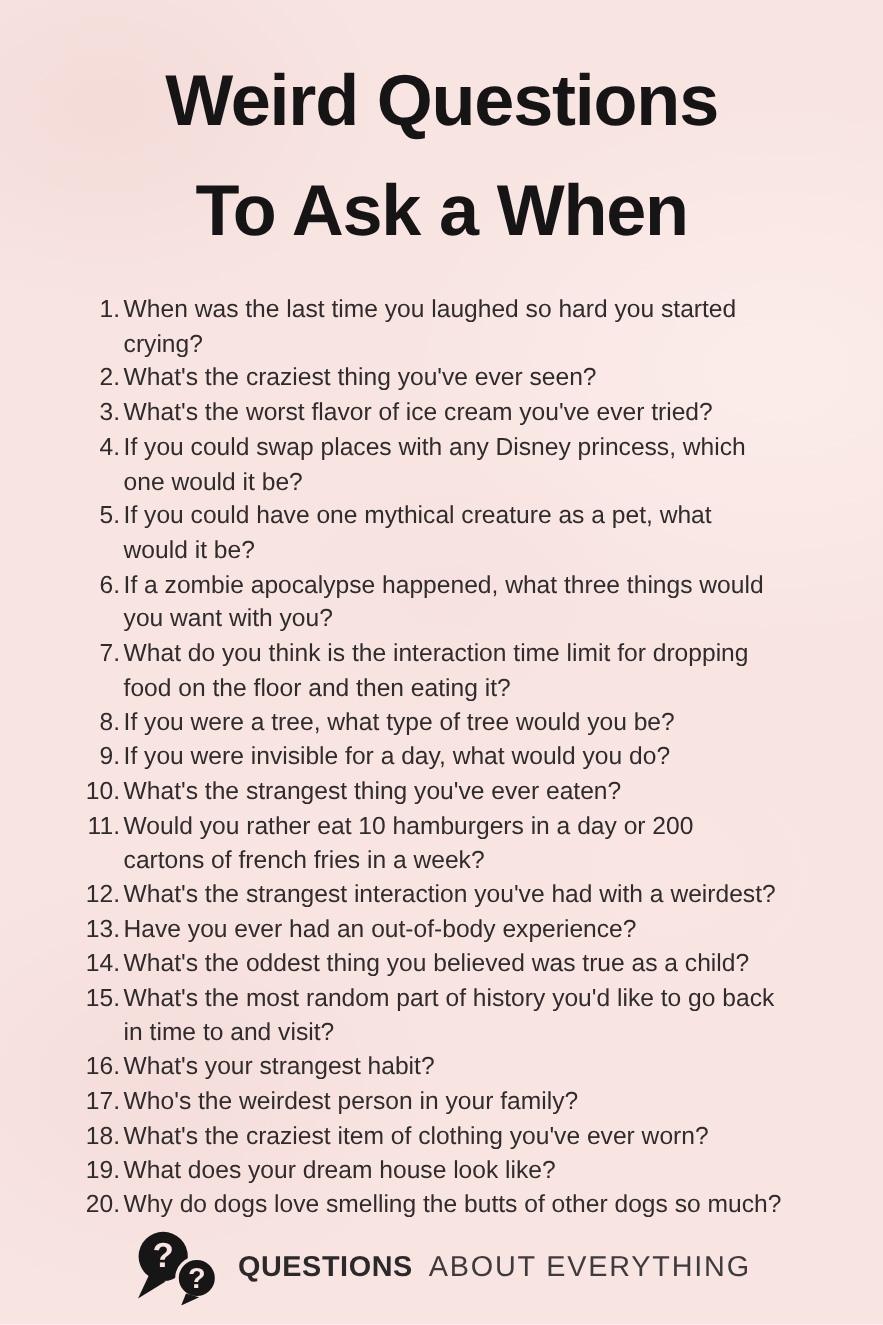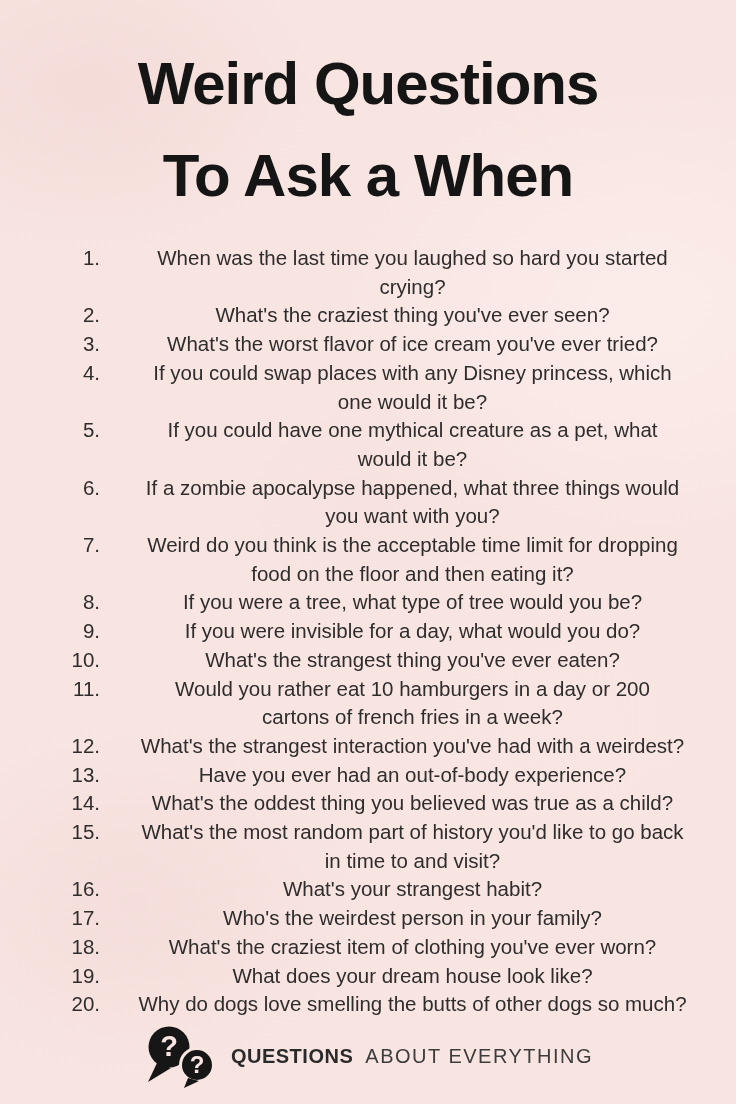--- a/index.html
+++ b/index.html
@@ -42,35 +42,34 @@
   .q-row {
     display: flex;
     align-items: flex-start;
   }
   .q-num {
     flex: 0 0 34px;
     text-align: right;
     white-space: nowrap;
   }
   .q-text {
-    margin-left: 20px;
+    margin-left: 3px;
     width: 585px;
     white-space: pre-line;
-    text-align: center;
   }
   .footer {
     margin-top: auto;
     margin-bottom: 16px;
     display: flex;
     align-items: center;
     justify-content: center;
     gap: 10px;
   }
   .brand-text {
-    font-size: 20px;
+    font-size: 24px;
     letter-spacing: 0.5px;
     white-space: nowrap;
     color: #2b2a2a;
   }
   .brand-bold { font-weight: bold; }
   .brand-light { font-weight: normal; color: #3d3c3c; letter-spacing: 1.5px; margin-left: 6px; }
   .logo { display: block; }
 </style>
 </head>
 <body>
@@ -106,21 +105,21 @@
         <span class="q-text">If you could have one mythical creature as a pet, what
 would it be?</span>
       </div>
       <div class="q-row">
         <span class="q-num">6.</span>
         <span class="q-text">If a zombie apocalypse happened, what three things would
 you want with you?</span>
       </div>
       <div class="q-row">
         <span class="q-num">7.</span>
-        <span class="q-text">Weird do you think is the acceptable time limit for dropping
+        <span class="q-text">What do you think is the interaction time limit for dropping
 food on the floor and then eating it?</span>
       </div>
       <div class="q-row">
         <span class="q-num">8.</span>
         <span class="q-text">If you were a tree, what type of tree would you be?</span>
       </div>
       <div class="q-row">
         <span class="q-num">9.</span>
         <span class="q-text">If you were invisible for a day, what would you do?</span>
       </div>

